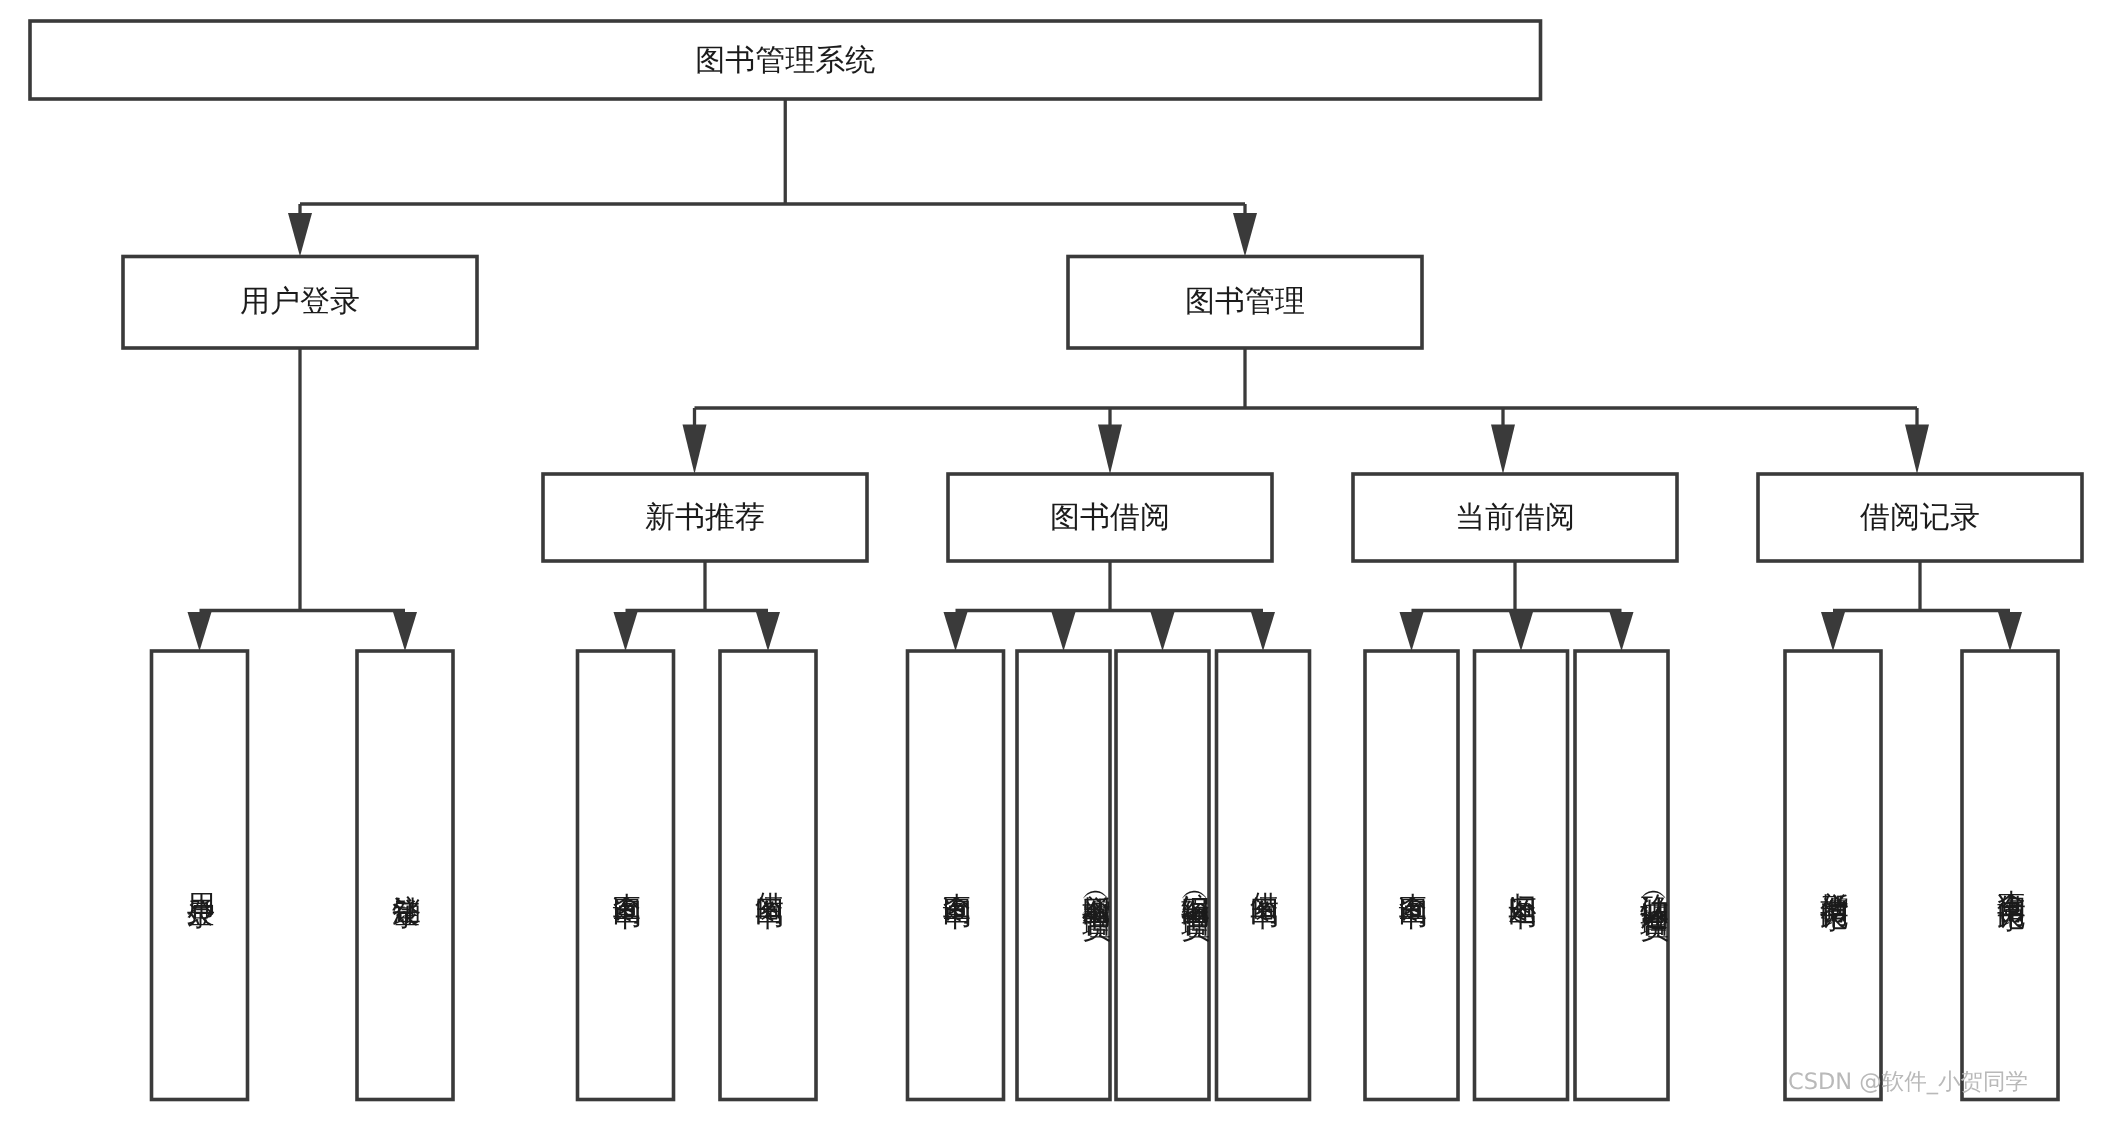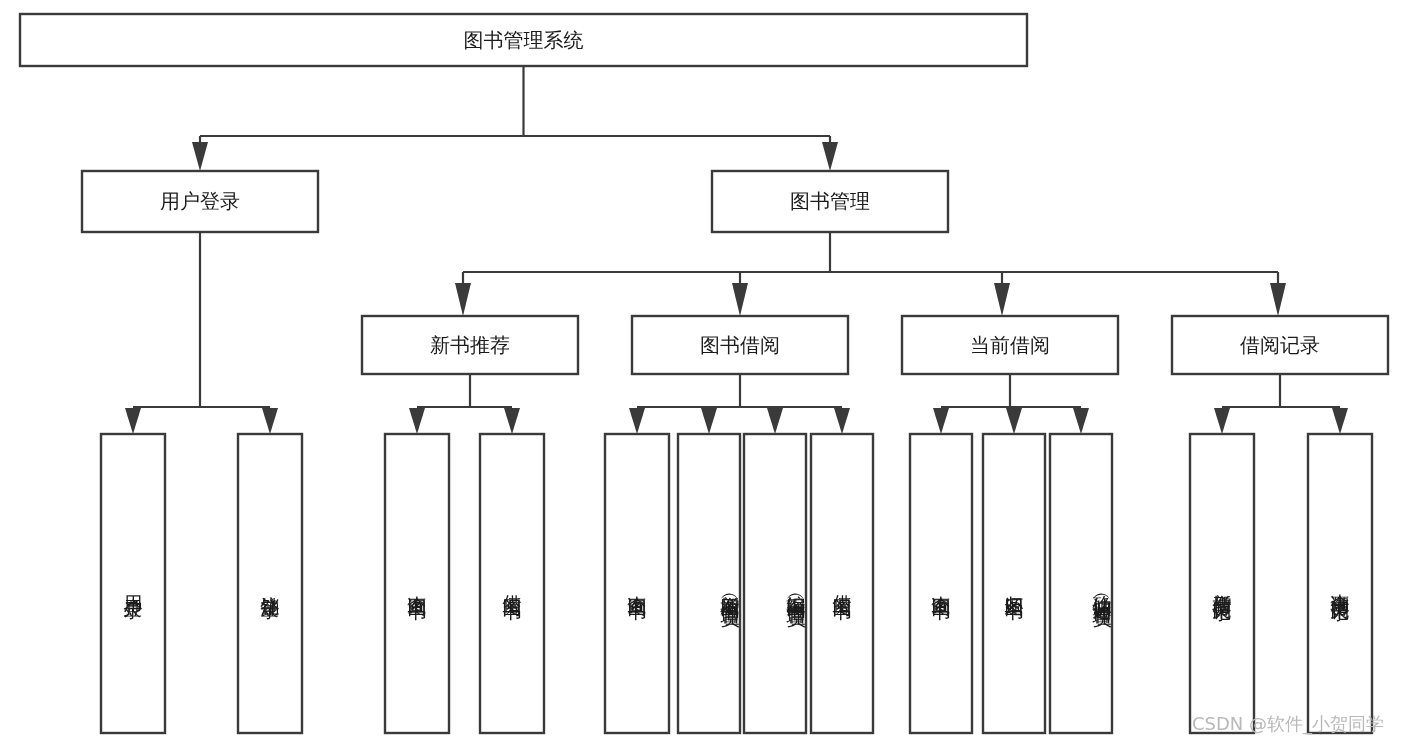--- a/index.html
+++ b/index.html
@@ -57,21 +57,21 @@
     line-height: 1.05;
     color: #1b1b1b;
     letter-spacing: 2px;
     text-align: center;
     white-space: nowrap;
     pointer-events: none;
   }
   .watermark {
     position: absolute;
     font-family: "DejaVu Sans", "Liberation Sans", sans-serif;
-    font-size: 18px;
+    font-size: 15px;
     color: #b9b9b9;
     white-space: nowrap;
   }
 </style>
 </head>
 <body>
 
 <div id="diagram-root">
 
   <svg class="canvas" viewBox="0 0 1405 747">

